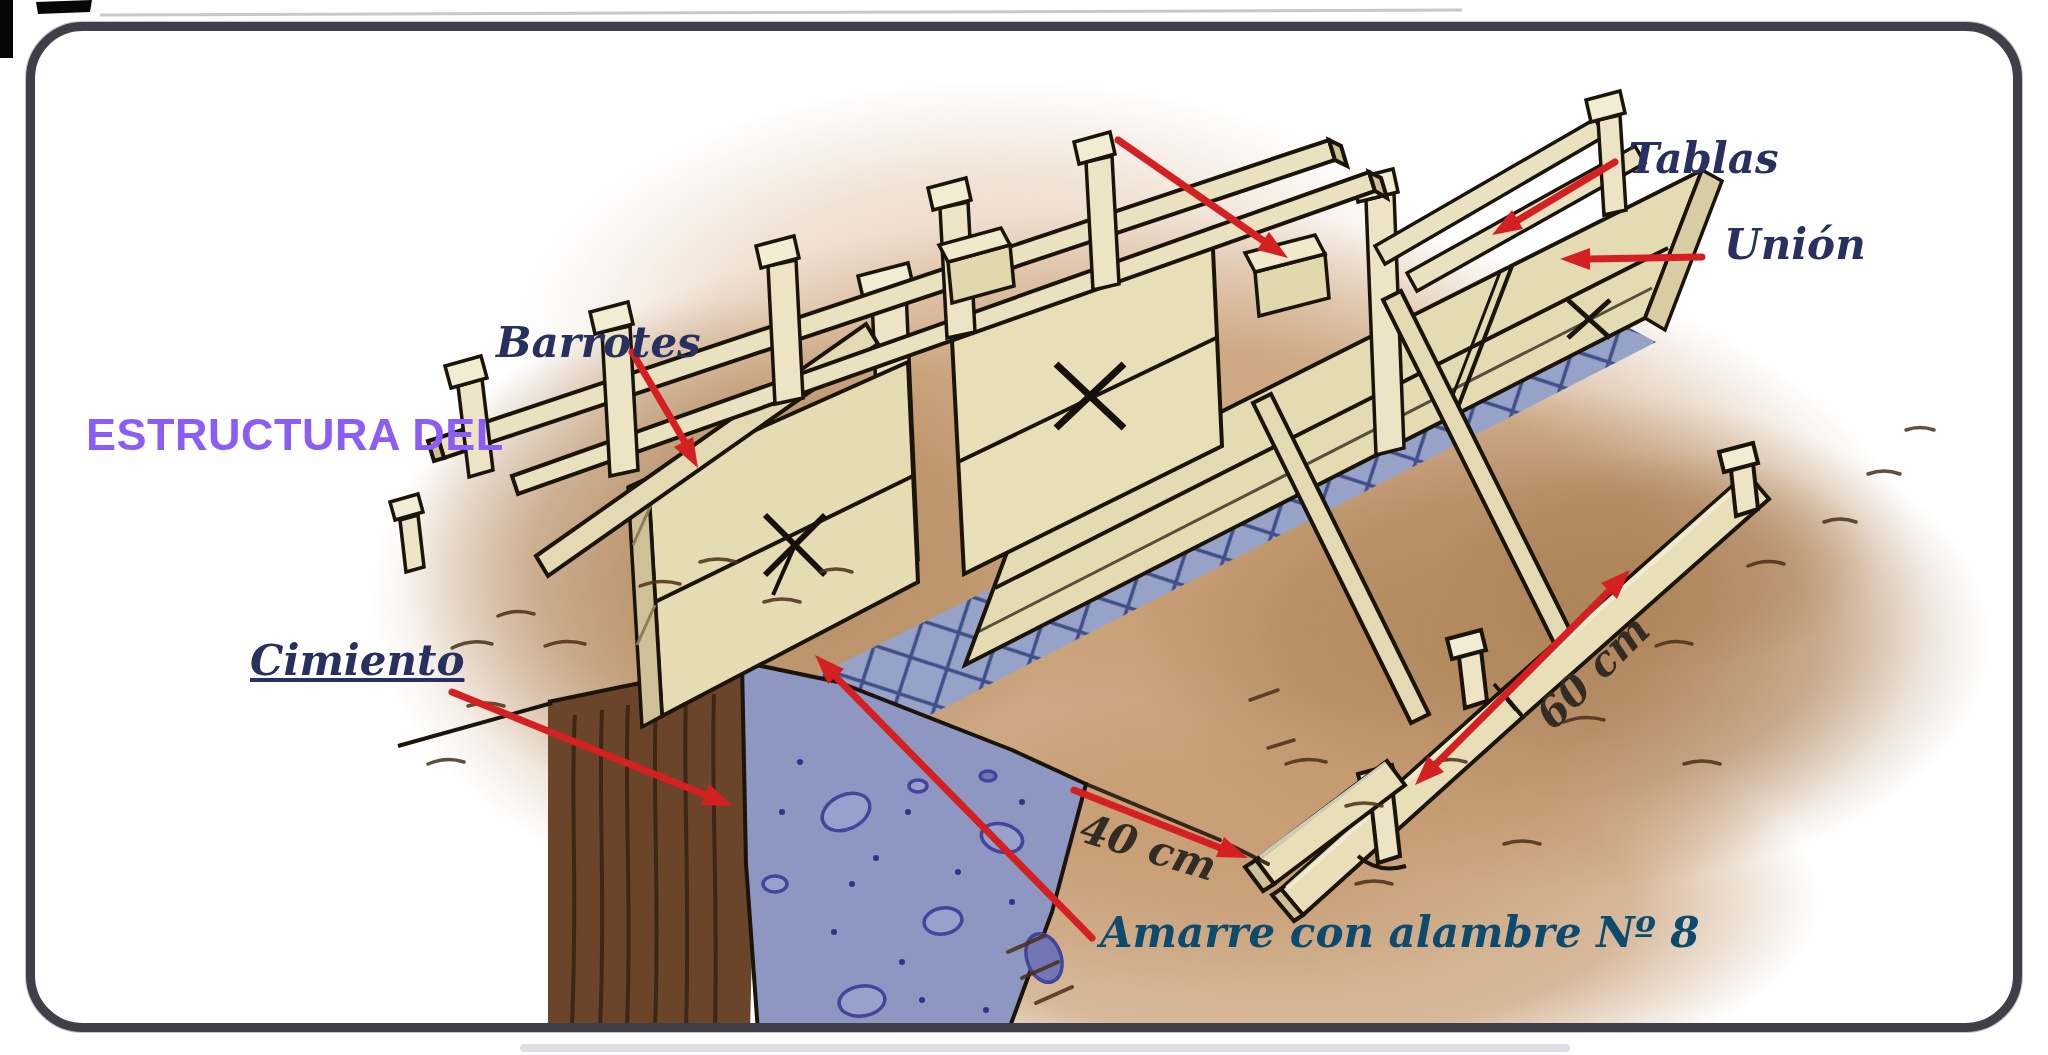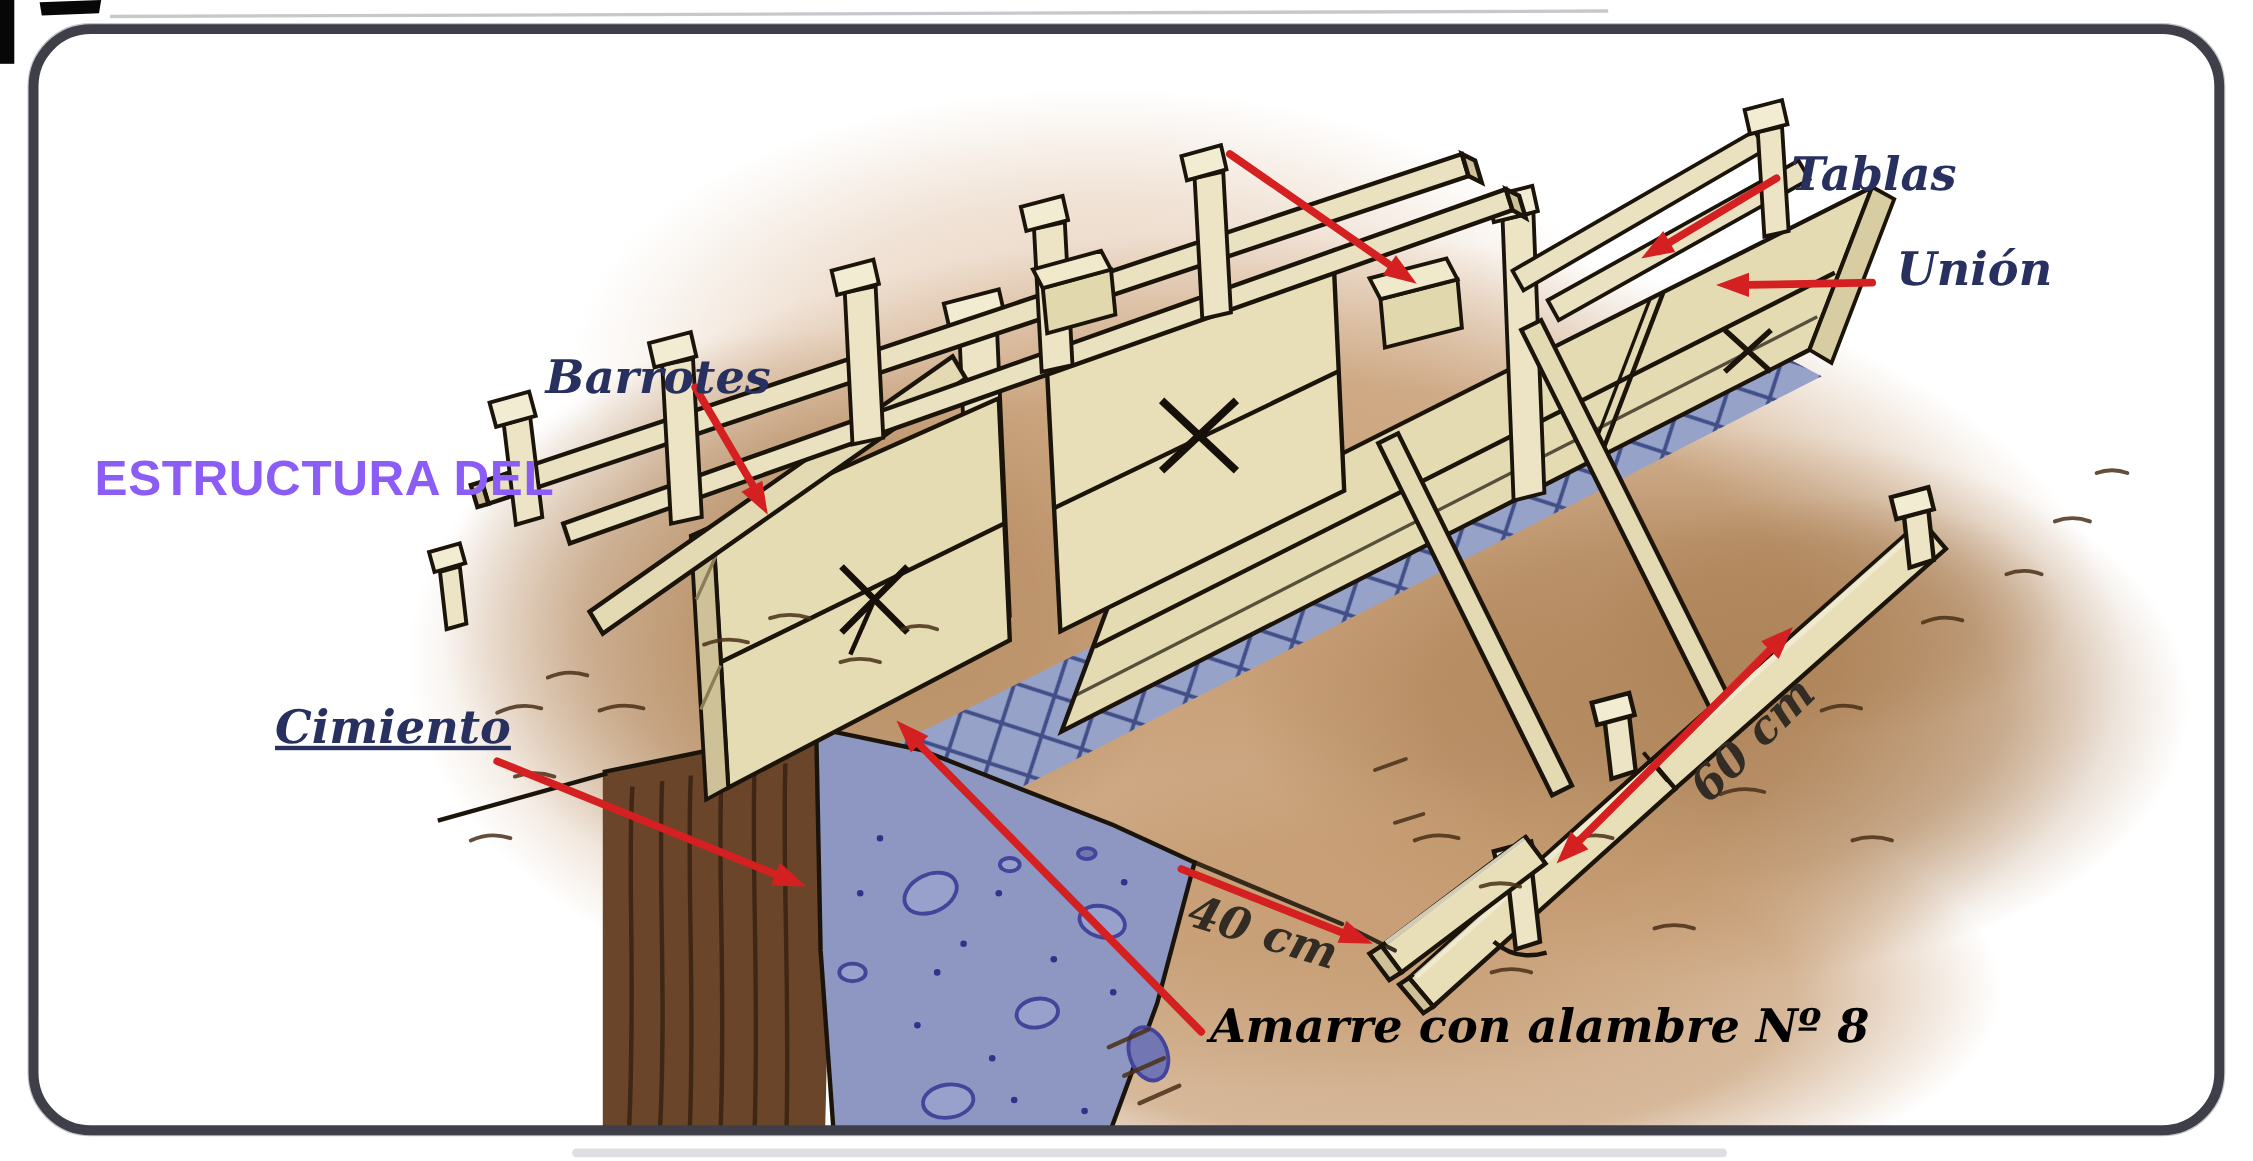--- a/index.html
+++ b/index.html
@@ -1,20 +1,20 @@
 <!DOCTYPE html>
 <html><head>
 <meta charset="utf-8">
 <style>
   html,body{margin:0;padding:0;background:#ffffff;width:2048px;height:1055px;overflow:hidden;}
   .stage{position:relative;width:2048px;height:1055px;font-family:"Liberation Sans",sans-serif;background:#ffffff;}
   .stage svg{position:absolute;left:0;top:0;}
   .lbl{position:absolute;white-space:nowrap;font-family:"DejaVu Serif","Liberation Serif",serif;
        font-style:italic;font-weight:600;font-size:42px;color:#27305e;line-height:1.1;}
-  .lbl-amarre{color:#000000;}
+  .lbl-amarre{color:#0c4a6e;}
   .lbl-dim{font-size:41px;color:#322c24;}
   .title-block{position:absolute;left:86px;top:362px;font-family:Liberation Sans, sans-serif;
        font-weight:bold;font-size:45px;line-height:65px;color:#8b5cf6;letter-spacing:0.5px;margin-top:40px;}
   .rot40{transform:rotate(17deg);transform-origin:left top;}
   .rot60{transform:rotate(-45deg);transform-origin:left top;}
 </style>
 </head>
 <body>
 
 <div class="stage">

